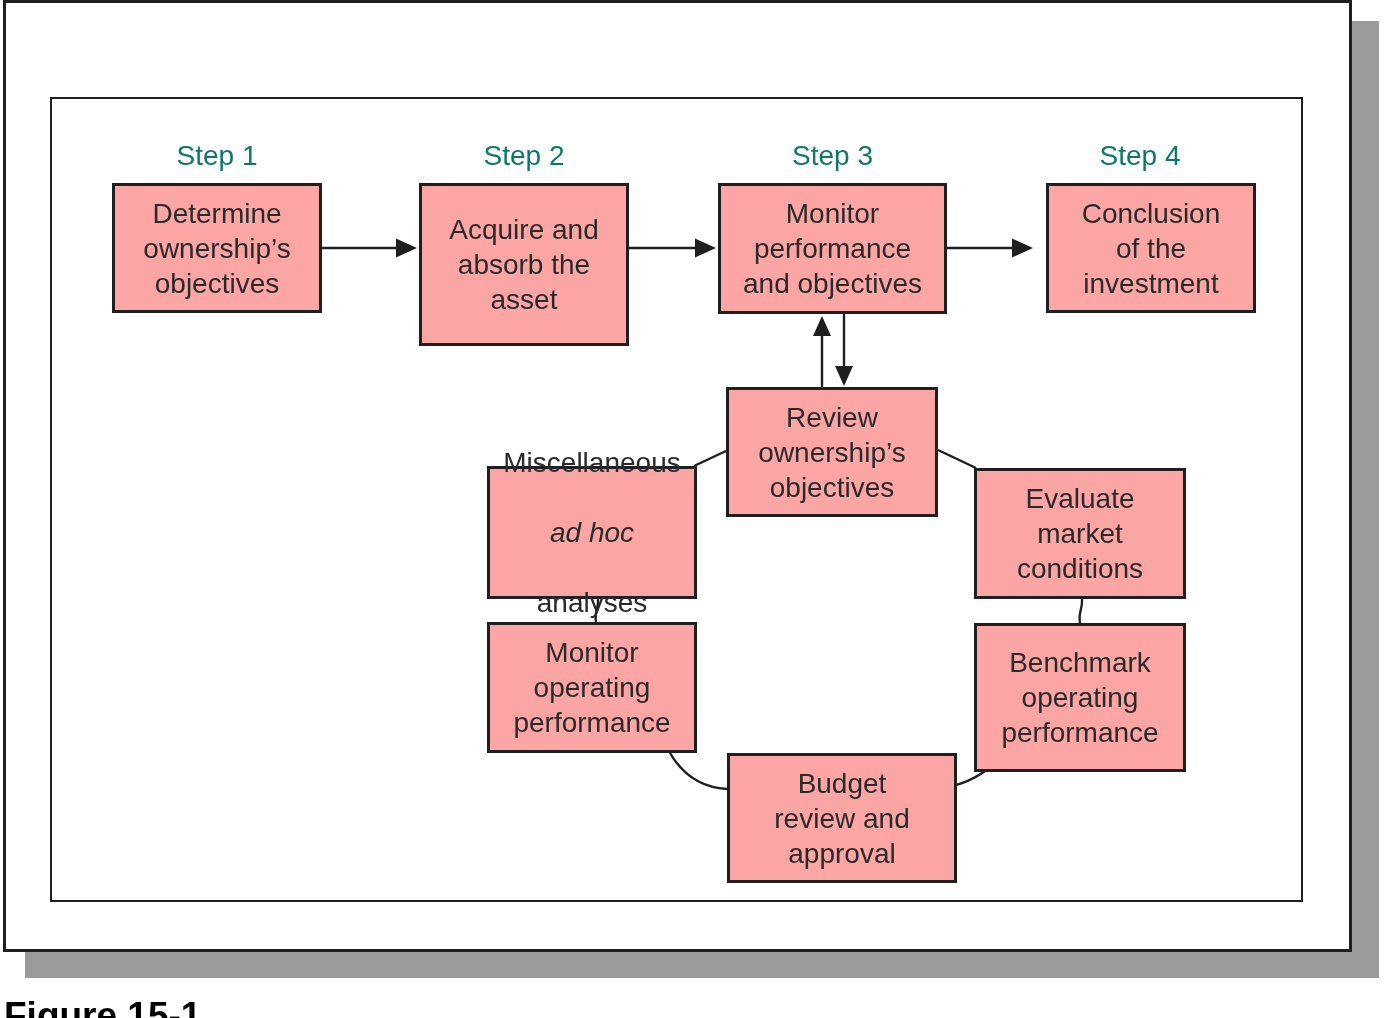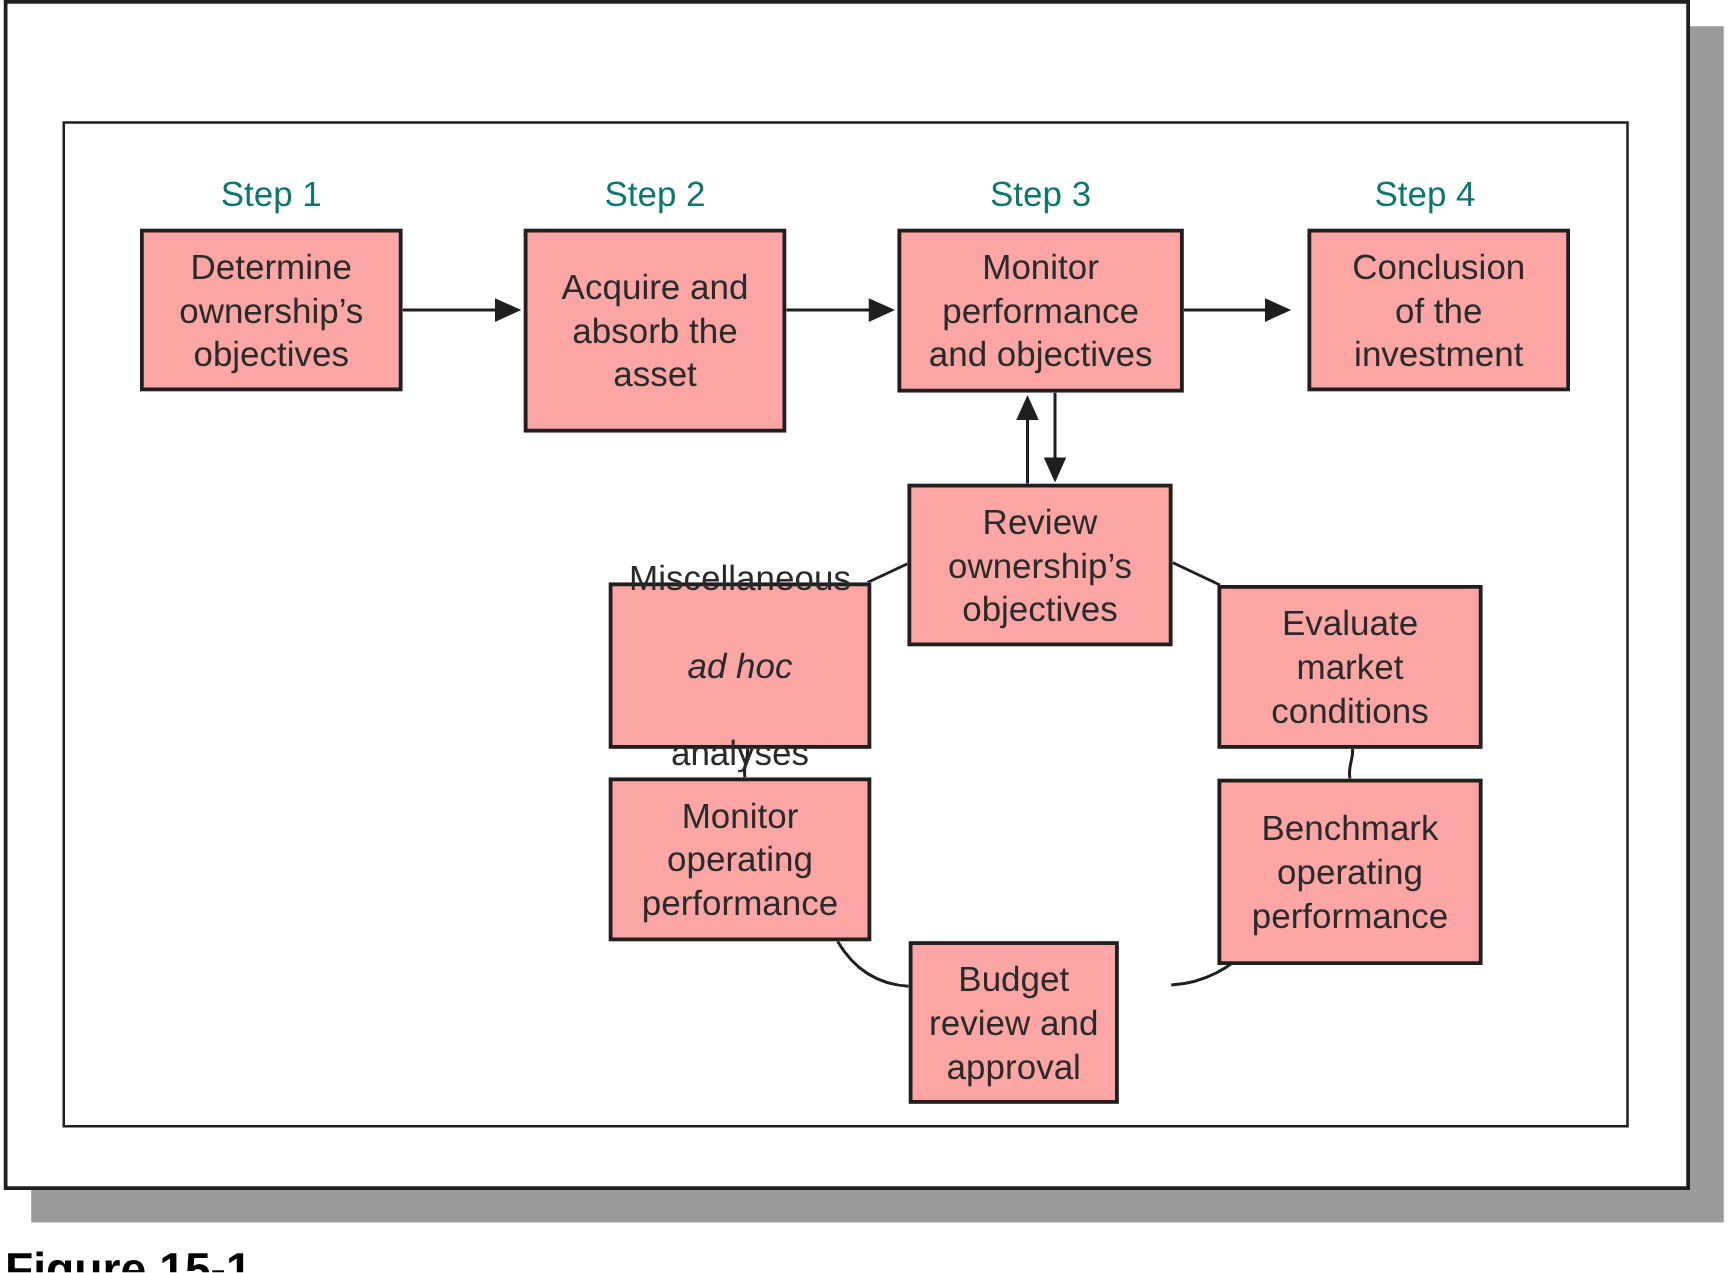--- a/index.html
+++ b/index.html
@@ -142,21 +142,21 @@
 operating
 performance</div>
   </div>
 
   <div class="box" style="left:974px;top:623px;width:212px;height:149px;">
     <div class="box-label">Benchmark
 operating
 performance</div>
   </div>
 
-  <div class="box" style="left:727px;top:753px;width:168px;height:130px;">
+  <div class="box" style="left:727px;top:753px;width:230px;height:130px;">
     <div class="box-label">Budget
 review and
 approval</div>
   </div>
 
   <div class="figure-caption">Figure 15-1</div>
 
 </div>
 
 </body></html>

